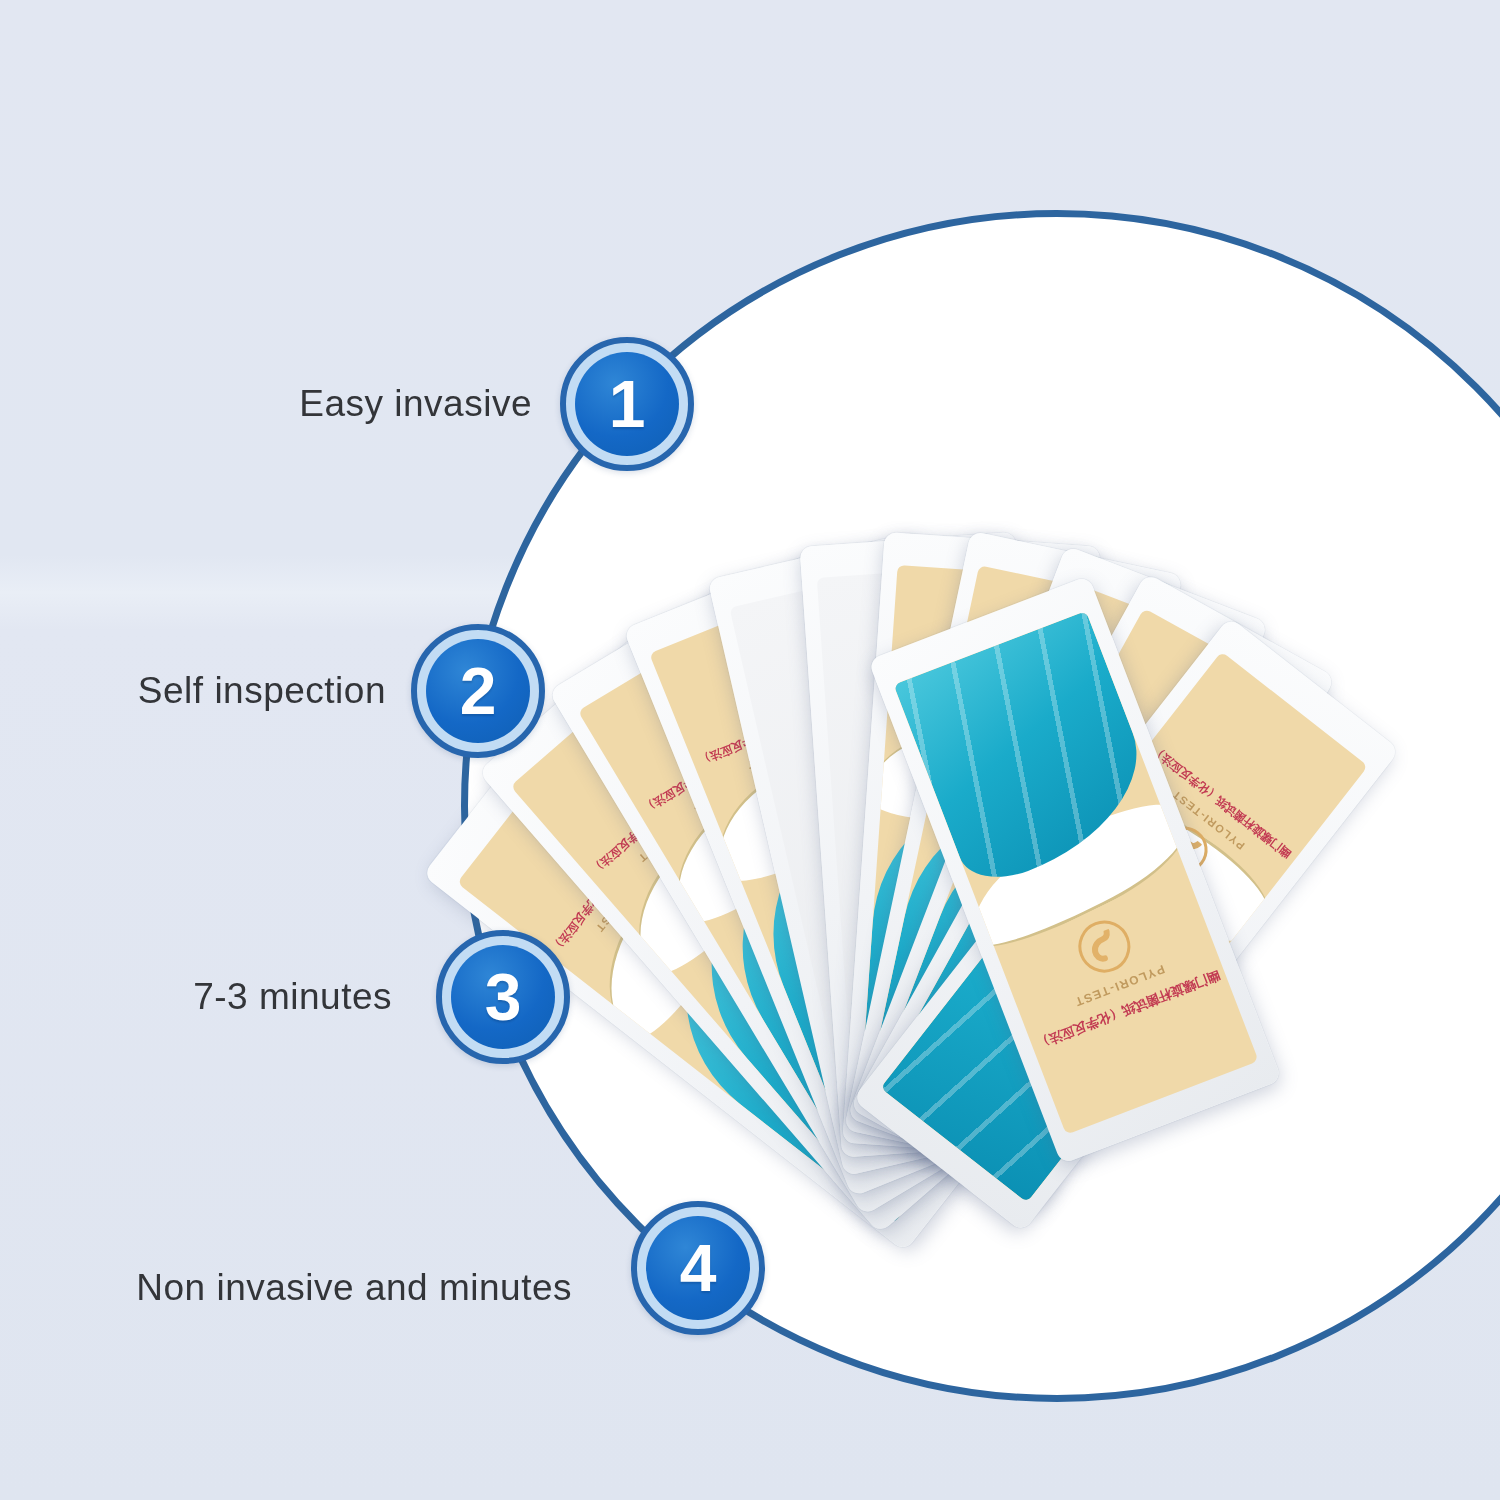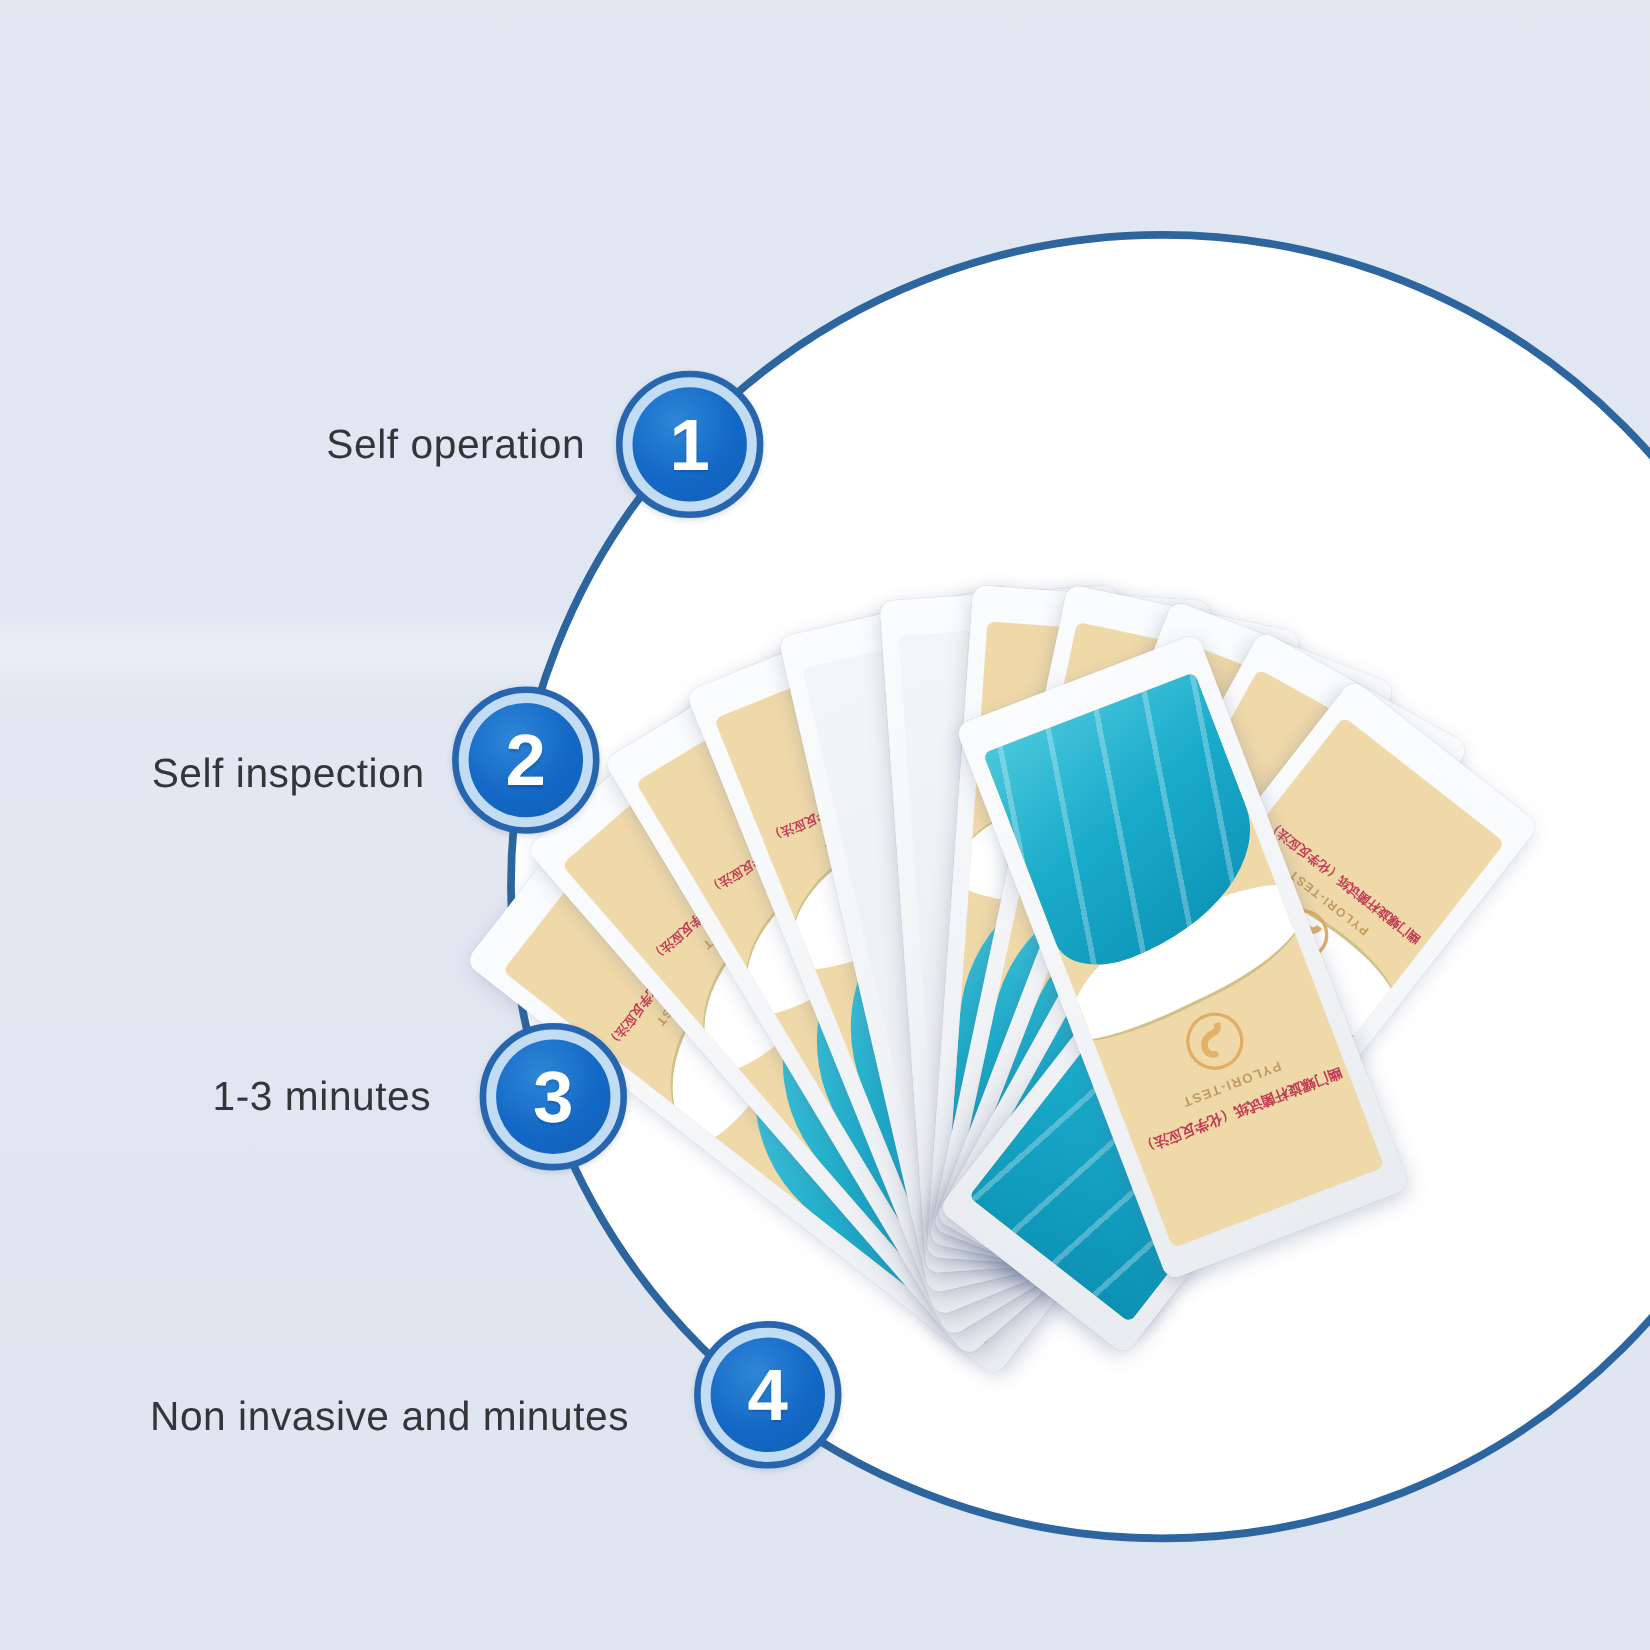--- a/index.html
+++ b/index.html
@@ -266,33 +266,33 @@
           </div>
         </div>
       </div>
     </div>
   <div id="callouts">
       <div class="badge" style="left: 560px; top: 337px;">
         <div class="disc">
           <div class="num">1</div>
         </div>
       </div>
-      <div class="callout-label" style="right: 968px; top: 377px;">Self operation</div>
+      <div class="callout-label" style="right: 968px; top: 377px;">Easy invasive</div>
       <div class="badge" style="left: 411px; top: 624px;">
         <div class="disc">
           <div class="num">2</div>
         </div>
       </div>
-      <div class="callout-label" style="right: 1114px; top: 664px; margin-top: 12px;">Self inspection</div>
+      <div class="callout-label" style="right: 1114px; top: 664px;">Self inspection</div>
       <div class="badge" style="left: 436px; top: 930px;">
         <div class="disc">
           <div class="num">3</div>
         </div>
       </div>
-      <div class="callout-label" style="right: 1108px; top: 970px;">1-3 minutes</div>
+      <div class="callout-label" style="right: 1108px; top: 970px;">7-3 minutes</div>
       <div class="badge" style="left: 631px; top: 1201px;">
         <div class="disc">
           <div class="num">4</div>
         </div>
       </div>
       <div class="callout-label" style="right: 928px; top: 1261px;">Non invasive and minutes</div>
     </div>
 </div>
 
 </body></html>

